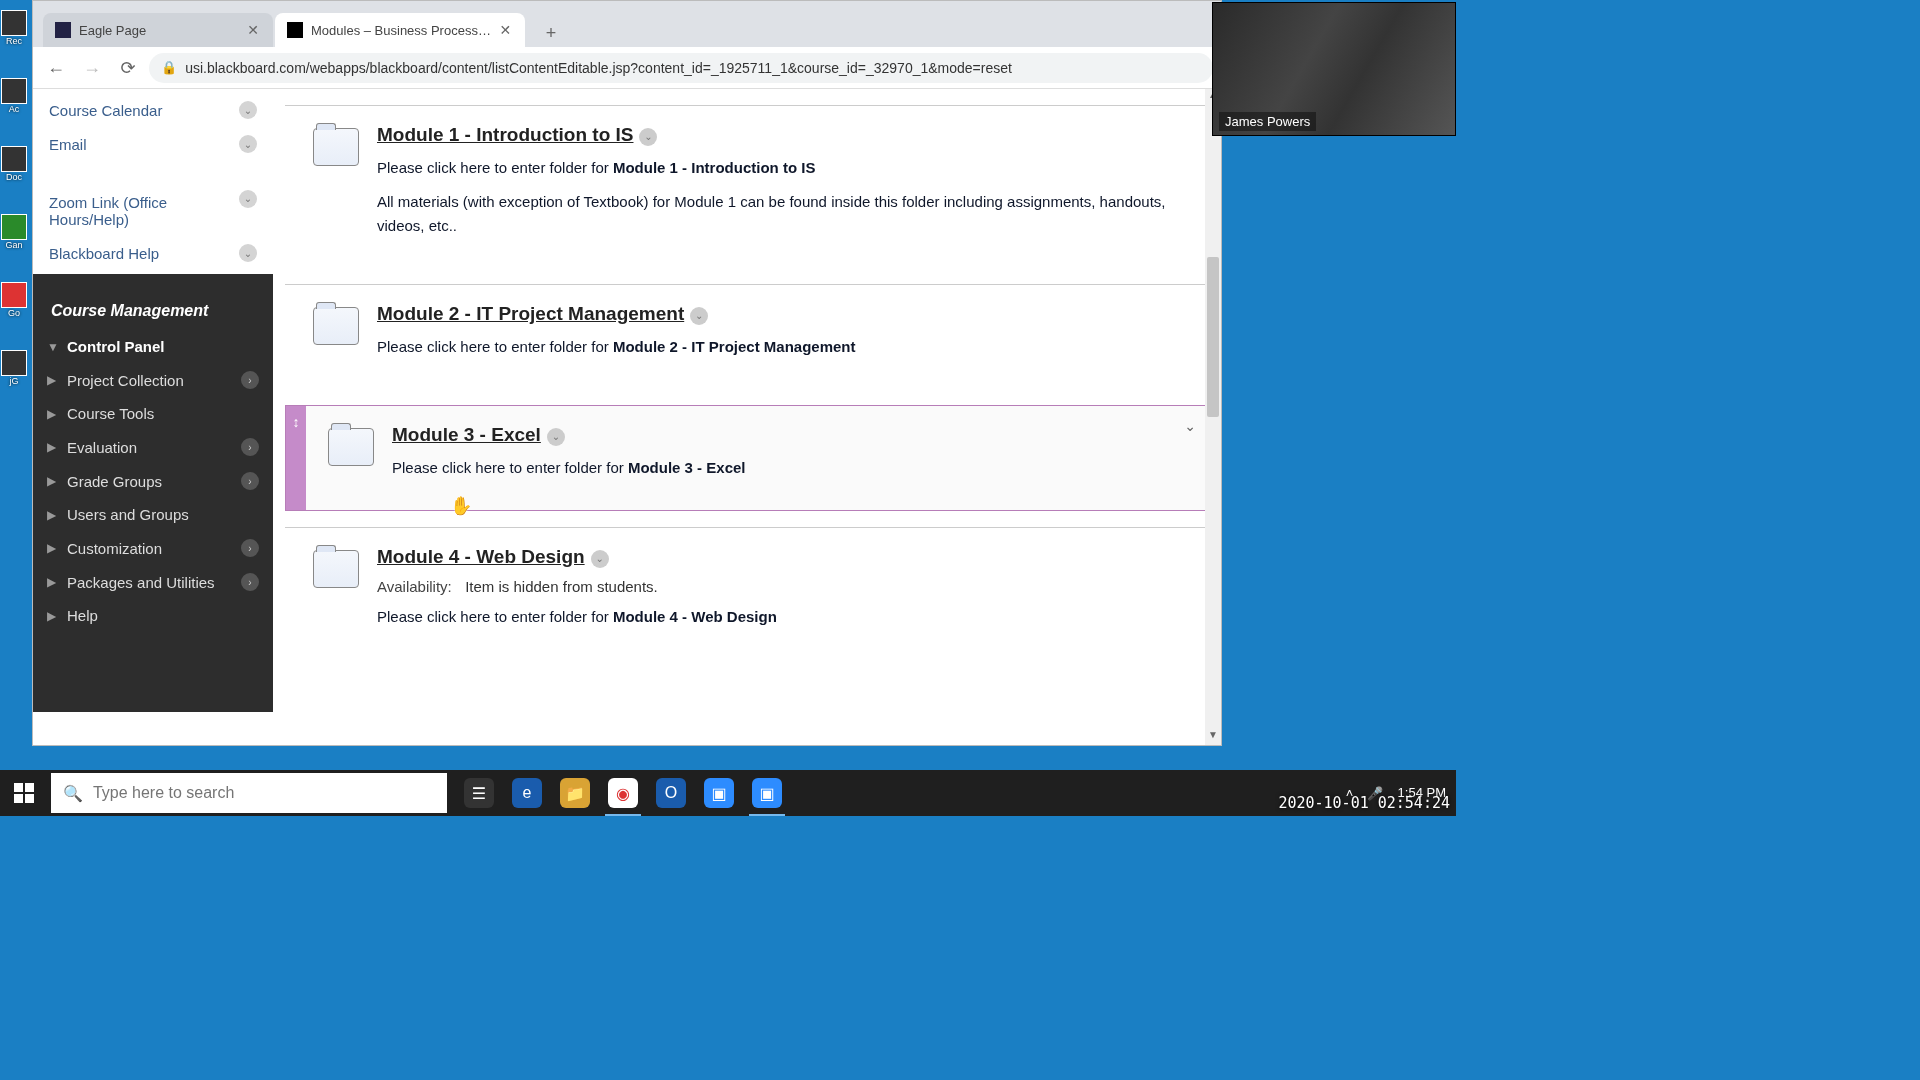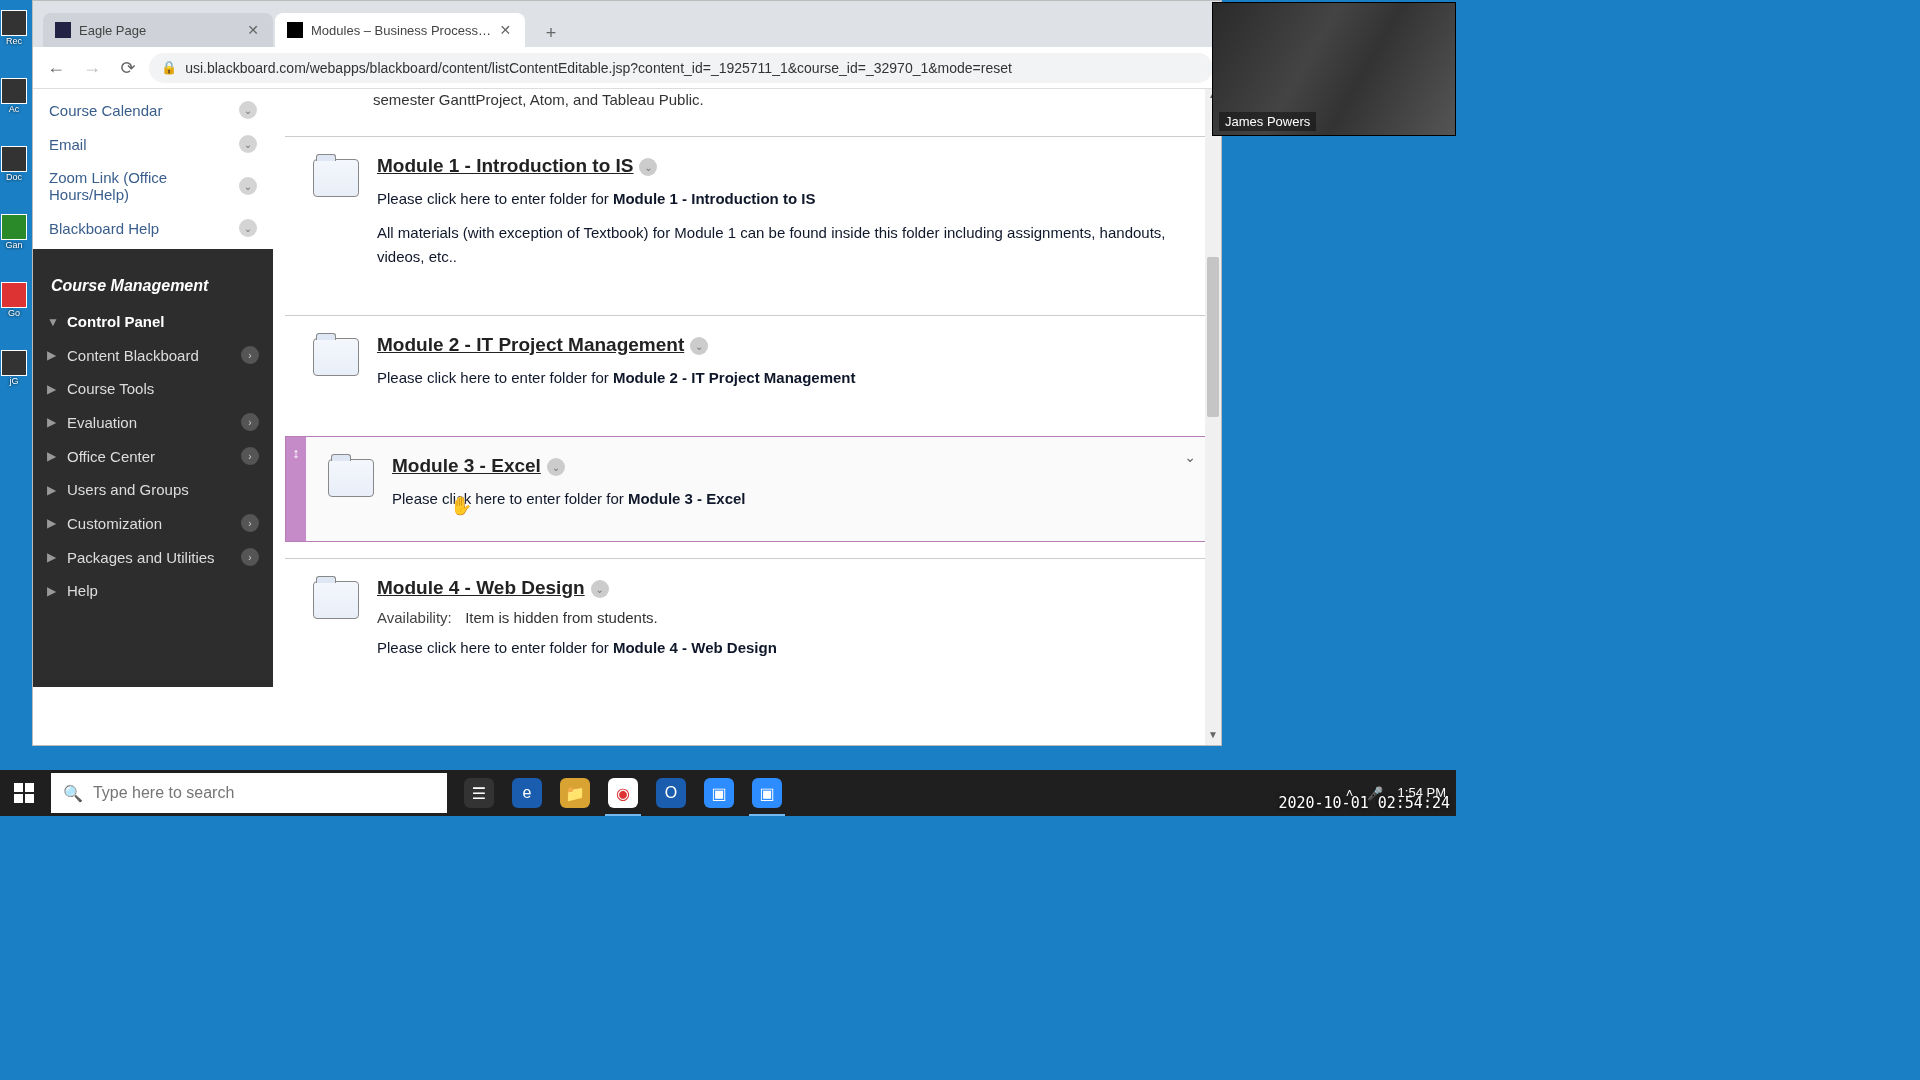--- a/index.html
+++ b/index.html
@@ -139,52 +139,52 @@
       <div class="sb-upper">
         <div class="sb-item">
             <span>Course Calendar</span>
             <span class="chev">⌄</span>
           </div>
         <div class="sb-item">
             <span>Email</span>
             <span class="chev">⌄</span>
           </div>
         <div class="sb-item">
-            <span style="max-width:160px;display:inline-block;">Zoom Link (Office Hours/Help)</span>
+            <span style="max-width:160px;display:inline-block;margin-top:25px;">Zoom Link (Office Hours/Help)</span>
             <span class="chev">⌄</span>
           </div>
         <div class="sb-item">
             <span>Blackboard Help</span>
             <span class="chev">⌄</span>
           </div>
       </div>
       <div class="sb-mgmt">
         <h3>Course Management</h3>
         <div class="cp-row head">
             <span class="arrow">▼</span>
             <span>Control Panel</span>
           </div>
         <div id="cp-list">
             <div class="cp-row">
               <span class="arrow">▶</span>
-              <span>Content Blackboard</span>
+              <span>Project Collection</span>
               <span class="rbtn">›</span>
             </div>
             <div class="cp-row">
               <span class="arrow">▶</span>
               <span>Course Tools</span>
             </div>
             <div class="cp-row">
               <span class="arrow">▶</span>
               <span>Evaluation</span>
               <span class="rbtn">›</span>
             </div>
             <div class="cp-row">
               <span class="arrow">▶</span>
-              <span>Office Center</span>
+              <span>Grade Groups</span>
               <span class="rbtn">›</span>
             </div>
             <div class="cp-row">
               <span class="arrow">▶</span>
               <span>Users and Groups</span>
             </div>
             <div class="cp-row">
               <span class="arrow">▶</span>
               <span>Customization</span>
               <span class="rbtn">›</span>
@@ -196,21 +196,20 @@
             </div>
             <div class="cp-row">
               <span class="arrow">▶</span>
               <span>Help</span>
             </div>
           </div>
       </div>
     </div>
 
     <div class="main">
-      <div class="toptext">semester GanttProject, Atom, and Tableau Public.</div>
       <div id="modules-container">
           <div class="module">
             <div class="folder"></div>
             <div class="modbody"><a class="modtitle">Module 1 - Introduction to IS</a><span class="ctxbtn">⌄</span><div class="moddesc">Please click here to enter folder for <b>Module 1 - Introduction to IS</b></div><div class="moddesc">All materials (with exception of Textbook) for Module 1 can be found inside this folder including assignments, handouts, videos, etc..</div></div>
           </div>
           <div class="module">
             <div class="folder"></div>
             <div class="modbody"><a class="modtitle">Module 2 - IT Project Management</a><span class="ctxbtn">⌄</span><div class="moddesc">Please click here to enter folder for <b>Module 2  - IT Project Management</b></div></div>
           </div>
           <div class="module highlight">

